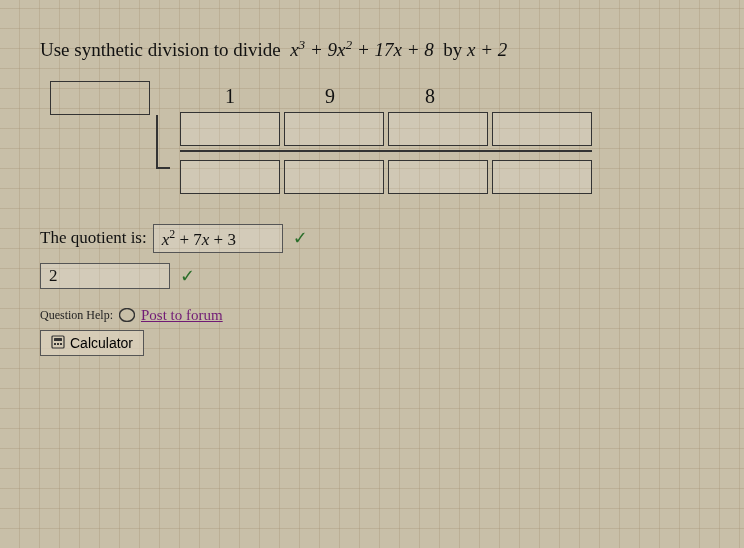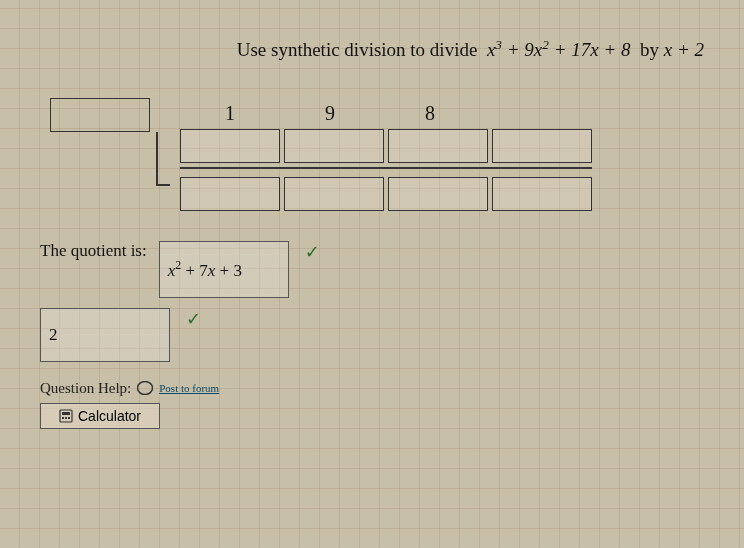--- a/index.html
+++ b/index.html
@@ -28,23 +28,22 @@
       position: relative;
       overflow: hidden;
     }
 
     .content {
       padding: 36px 40px 30px 40px;
     }
 
     .problem-text {
       font-size: 19px;
-      margin-bottom: 34px;
+      margin-bottom: 17px;
       line-height: 1.4;
-      text-align: right;
     }
 
     .math-inline {
       font-style: italic;
     }
 
     sup {
       font-size: 0.7em;
       vertical-align: super;
     }
@@ -130,33 +129,33 @@
     }
 
     
     .results-section {
       margin-top: 10px;
       font-size: 17px;
     }
 
     .result-row {
       display: flex;
-      align-items: flex-start;
+      align-items: center;
       margin-bottom: 10px;
-      gap: 12px;
+      gap: 6px;
     }
 
     .result-label {
       font-size: 17px;
     }
 
     .result-input {
       border: 1.5px solid #555;
       background: rgba(255,255,255,0.2);
-      padding: 16px 8px;
+      padding: 2px 8px;
       font-family: 'Times New Roman', Times, serif;
       font-size: 17px;
       color: #111;
       min-width: 130px;
     }
 
     .check-mark {
       color: #2a6e2a;
       font-size: 18px;
       margin-left: 4px;
@@ -171,38 +170,38 @@
       gap: 6px;
     }
 
     .help-row {
       display: flex;
       align-items: center;
       gap: 6px;
     }
 
     .help-label {
-      font-size: 15px;
+      font-size: 12px;
       color: #222;
     }
 
     .forum-link {
-      color: #0c4a6e;
+      color: #701a75;
       text-decoration: underline;
       cursor: pointer;
-      font-size: 11px;
+      font-size: 15px;
     }
 
     .calculator-btn {
       display: flex;
-      align-items: center;
+      align-items: flex-start;
       gap: 5px;
       border: 1.5px solid #555;
       background: rgba(220,210,190,0.7);
-      padding: 4px 18px;
+      padding: 4px 10px;
       cursor: pointer;
       font-size: 14px;
       width: fit-content;
     }
 
   </style>
 </head>
 <body>
 
 <div class="content">

